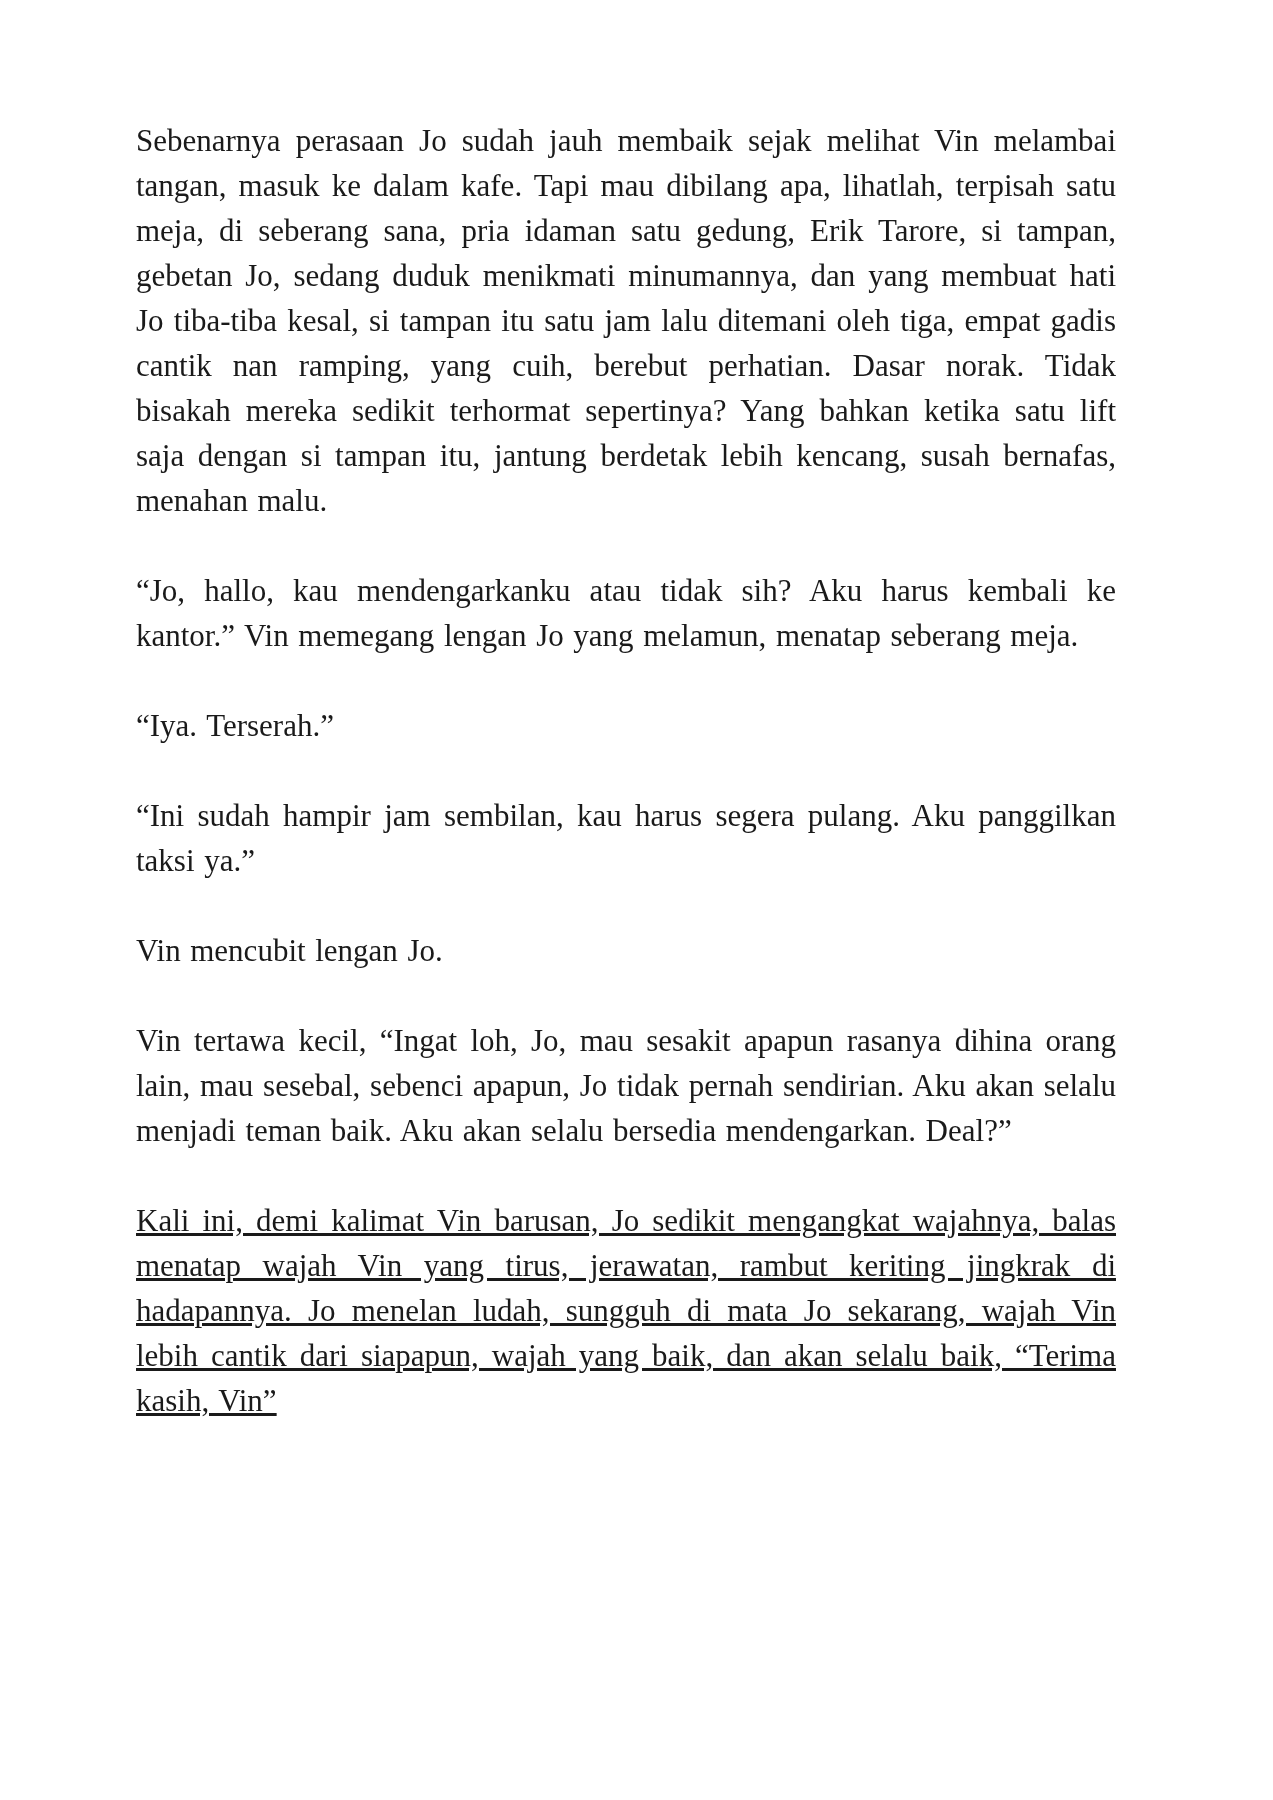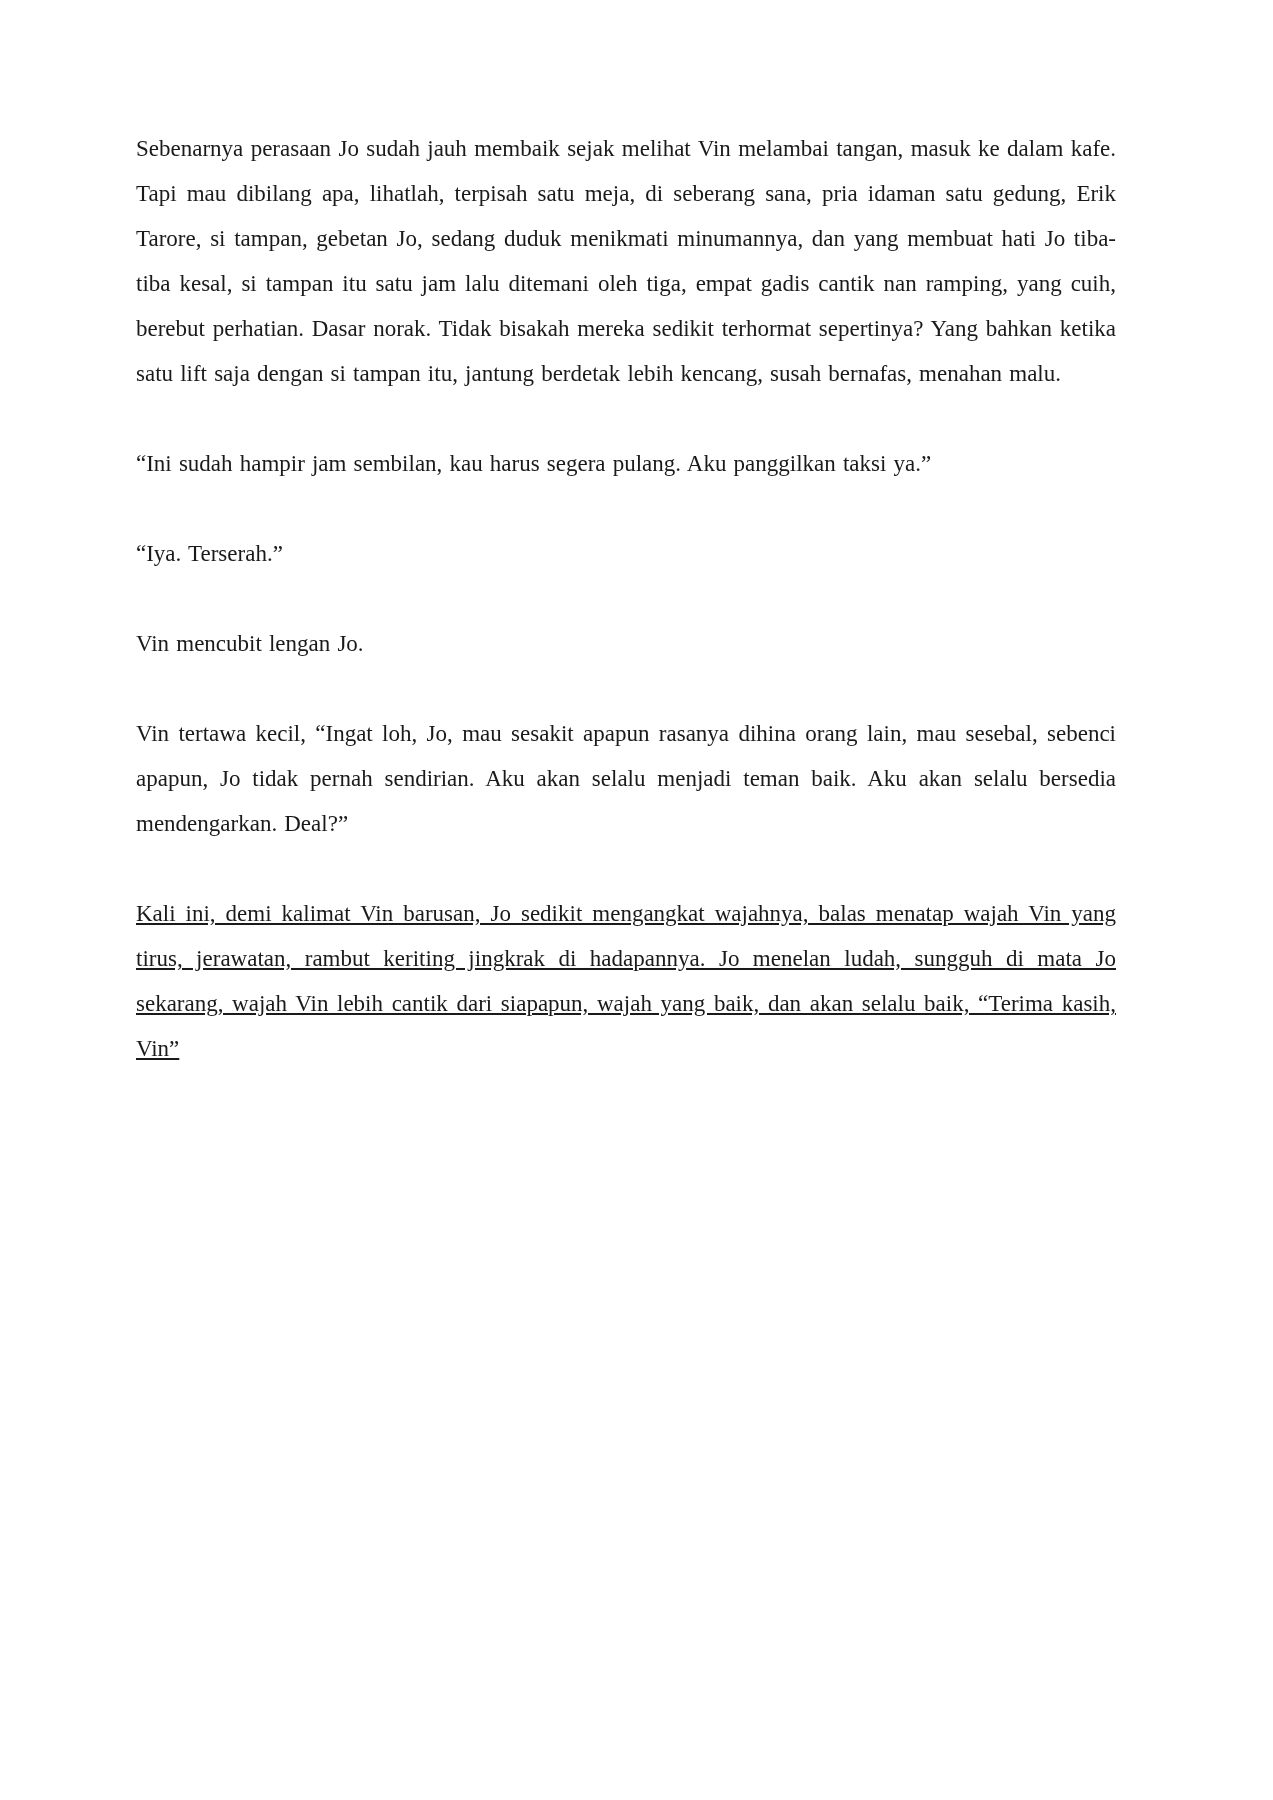--- a/index.html
+++ b/index.html
@@ -11,42 +11,43 @@
     position: relative;
     width: 1273px;
     height: 1800px;
     background: #ffffff;
     overflow: hidden;
     font-family: "Liberation Serif", "DejaVu Serif", serif;
   }
   .text-block {
     position: absolute;
     left: 136px;
-    top: 126px;
+    top: 118px;
     width: 980px;
     color: #1a1a1a;
-    font-size: 23px;
+    font-size: 31px;
     line-height: 45px;
   }
   .para {
     margin: 0 0 45px 0;
     text-align: justify;
     text-justify: inter-word;
     word-spacing: 0.06em;
   }
   .para:last-child {
     margin-bottom: 0;
     text-decoration: underline;
   }
 </style>
 </head>
 <body>
 
 <div class="page">
   <div class="text-block">
     <p class="para">Sebenarnya perasaan Jo sudah jauh membaik sejak melihat Vin melambai tangan, masuk ke dalam kafe. Tapi mau dibilang apa, lihatlah, terpisah satu meja, di seberang sana, pria idaman satu gedung, Erik Tarore, si tampan, gebetan Jo, sedang duduk menikmati minumannya, dan yang membuat hati Jo tiba-tiba kesal, si tampan itu satu jam lalu ditemani oleh tiga, empat gadis cantik nan ramping, yang cuih, berebut perhatian. Dasar norak. Tidak bisakah mereka sedikit terhormat sepertinya? Yang bahkan ketika satu lift saja dengan si tampan itu, jantung berdetak lebih kencang, susah bernafas, menahan malu.</p>
+    <p class="para">“Jo, hallo, kau mendengarkanku atau tidak sih? Aku harus kembali ke kantor.” Vin memegang lengan Jo yang melamun, menatap seberang meja.</p>
+    <p class="para">“Iya. Terserah.”</p>
     <p class="para">“Ini sudah hampir jam sembilan, kau harus segera pulang. Aku panggilkan taksi ya.”</p>
-    <p class="para">“Iya. Terserah.”</p>
     <p class="para">Vin mencubit lengan Jo.</p>
     <p class="para">Vin tertawa kecil, “Ingat loh, Jo, mau sesakit apapun rasanya dihina orang lain, mau sesebal, sebenci apapun, Jo tidak pernah sendirian. Aku akan selalu menjadi teman baik. Aku akan selalu bersedia mendengarkan. Deal?”</p>
     <p class="para">Kali ini, demi kalimat Vin barusan, Jo sedikit mengangkat wajahnya, balas menatap wajah Vin yang tirus, jerawatan, rambut keriting jingkrak di hadapannya. Jo menelan ludah, sungguh di mata Jo sekarang, wajah Vin lebih cantik dari siapapun, wajah yang baik, dan akan selalu baik, “Terima kasih, Vin”</p>
   </div>
 </div>
 
 </body></html>

